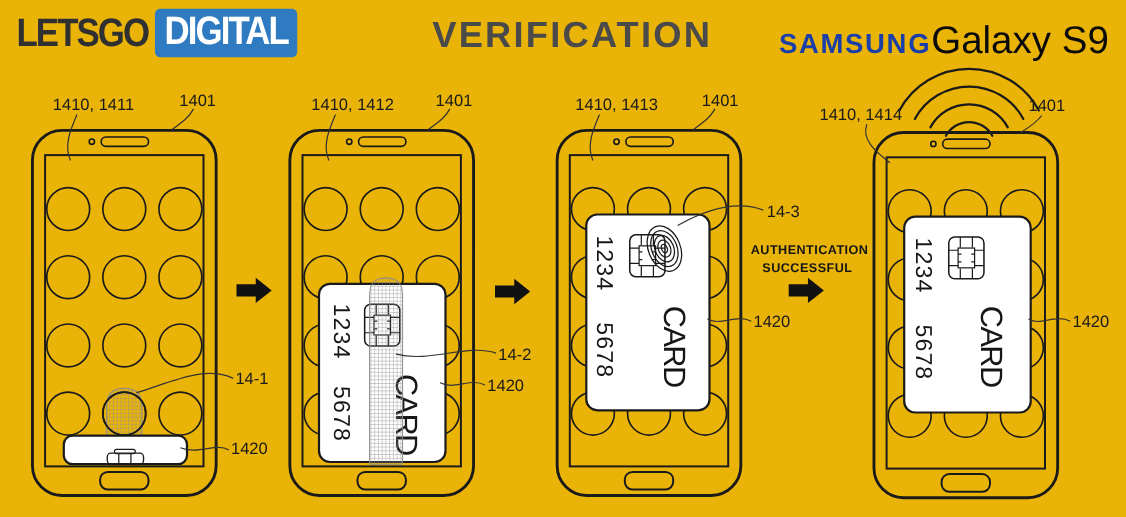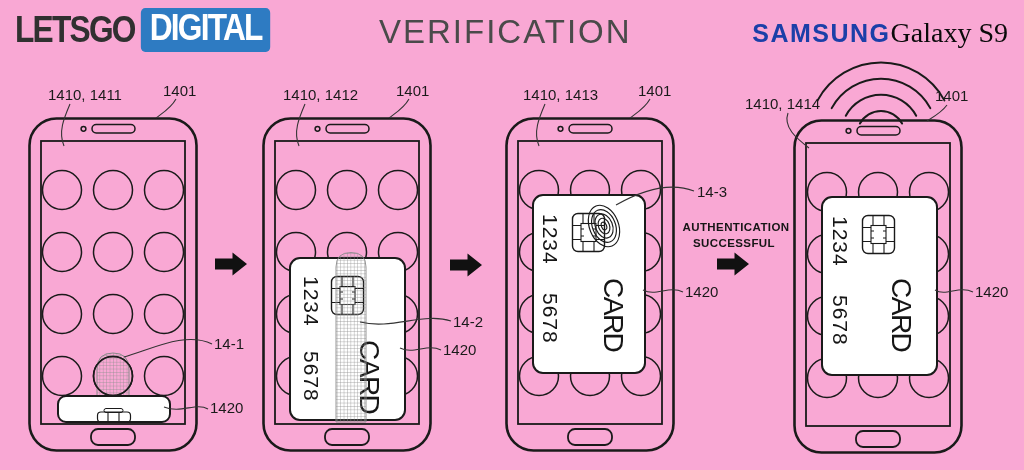--- a/index.html
+++ b/index.html
@@ -1,28 +1,28 @@
 <!DOCTYPE html>
 <html><head>
 <meta charset="utf-8">
 <style>
   html,body{margin:0;padding:0;background:#fff;}
-  .canvas{position:relative;width:1024px;height:470px;background:#f9a8d4;overflow:hidden;
+  .canvas{position:relative;width:1024px;height:470px;background:#eab308;overflow:hidden;
           font-family:"Liberation Sans",sans-serif;text-align:right;}
   
   .logo{position:absolute;left:15px;top:8px;display:flex;align-items:center;
         transform:scaleX(0.88);transform-origin:left center;white-space:nowrap;}
   .logo-black{font-size:36px;font-weight:700;letter-spacing:-2px;color:#303030;}
   .logo-box{margin-left:7px;background:#2e7bc2;color:#ffffff;font-size:36px;font-weight:700;
             letter-spacing:-2px;padding:0 10px 4px 10px;border-radius:5px;line-height:1.1;}
-  .title{position:absolute;left:379px;top:13px;font-size:33px;letter-spacing:2px;
-         color:#4a4a4a;font-weight:400;white-space:nowrap;}
+  .title{position:absolute;left:393px;top:13px;font-size:33px;letter-spacing:2px;
+         color:#4a4a4a;font-weight:700;white-space:nowrap;}
   .brand{position:absolute;right:16px;top:17px;display:flex;align-items:baseline;white-space:nowrap;}
   .samsung{font-size:25px;font-weight:700;letter-spacing:1.5px;color:#1b3fa8;}
-  .galaxy{font-size:28px;font-weight:400;color:#0a0a0a;font-family:Liberation Serif, serif;}
+  .galaxy{font-size:35px;font-weight:400;color:#0a0a0a;}
   
   .figure{position:absolute;left:0;top:60px;}
   .ln{fill:none;stroke:#1a1a1a;}
   .white{fill:#ffffff;stroke:#1a1a1a;}
   #grid circle{fill:none;stroke:#1a1a1a;stroke-width:1.5;}
   .leader{fill:none;stroke:#333333;stroke-width:1.1;}
   .lbl{font-size:15px;fill:#1a1a1a;}
   .cardnum{font-size:21px;letter-spacing:1px;fill:#161616;}
   .cardname{font-size:28px;letter-spacing:-1.5px;fill:#161616;}
   .auth{font-size:11.5px;letter-spacing:0.4px;fill:#161616;text-anchor:middle;font-weight:700;}

